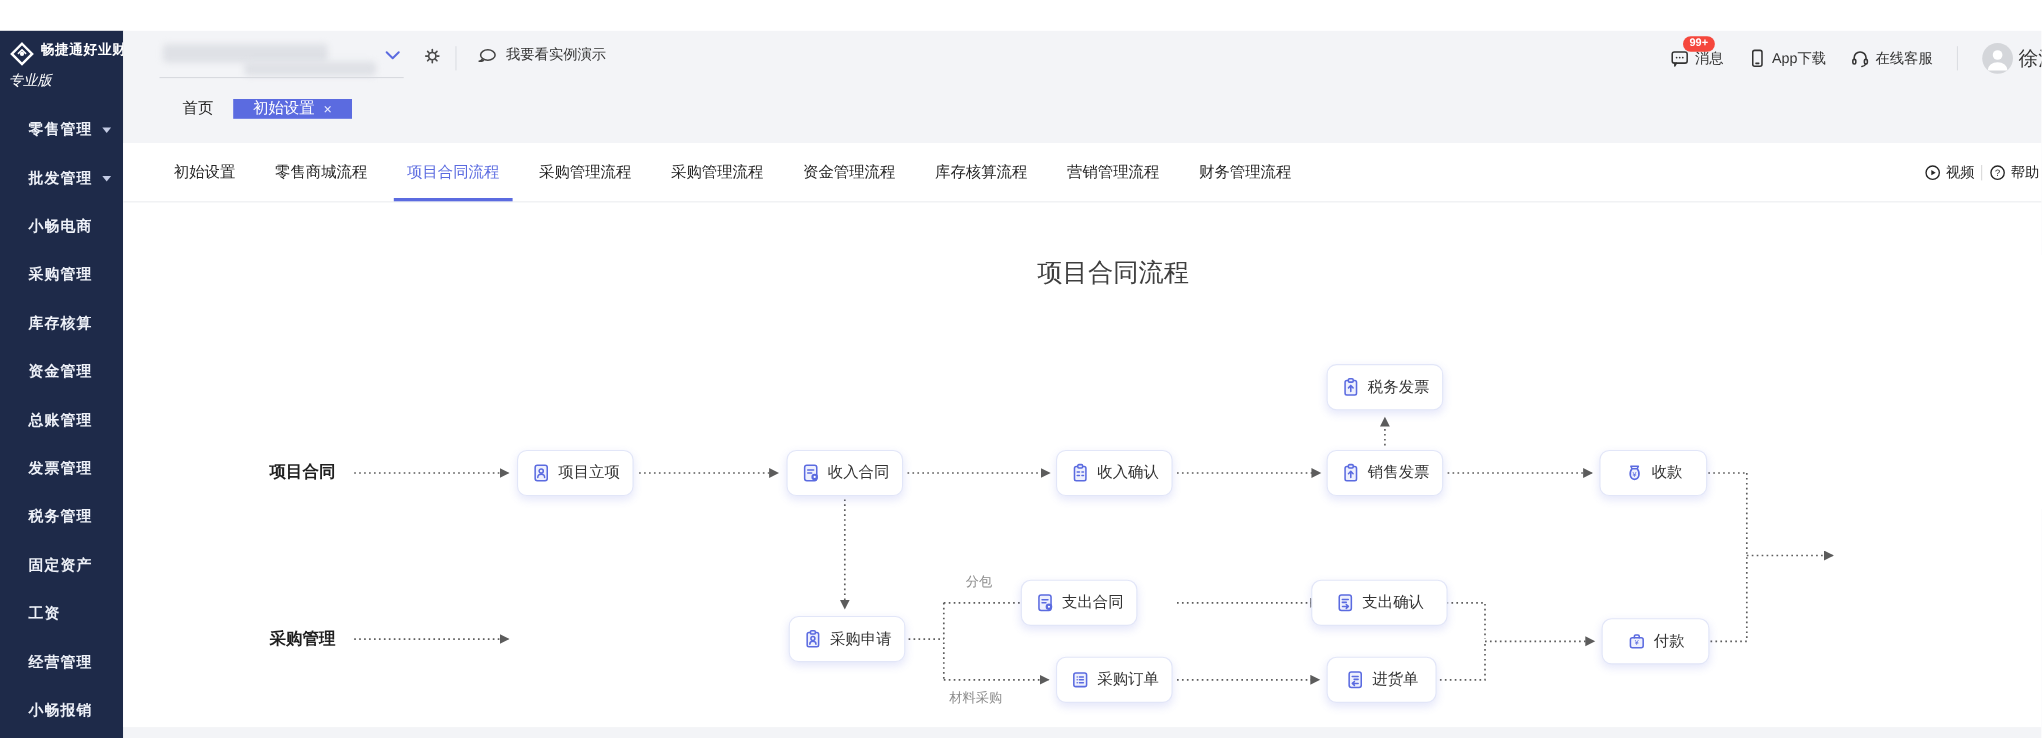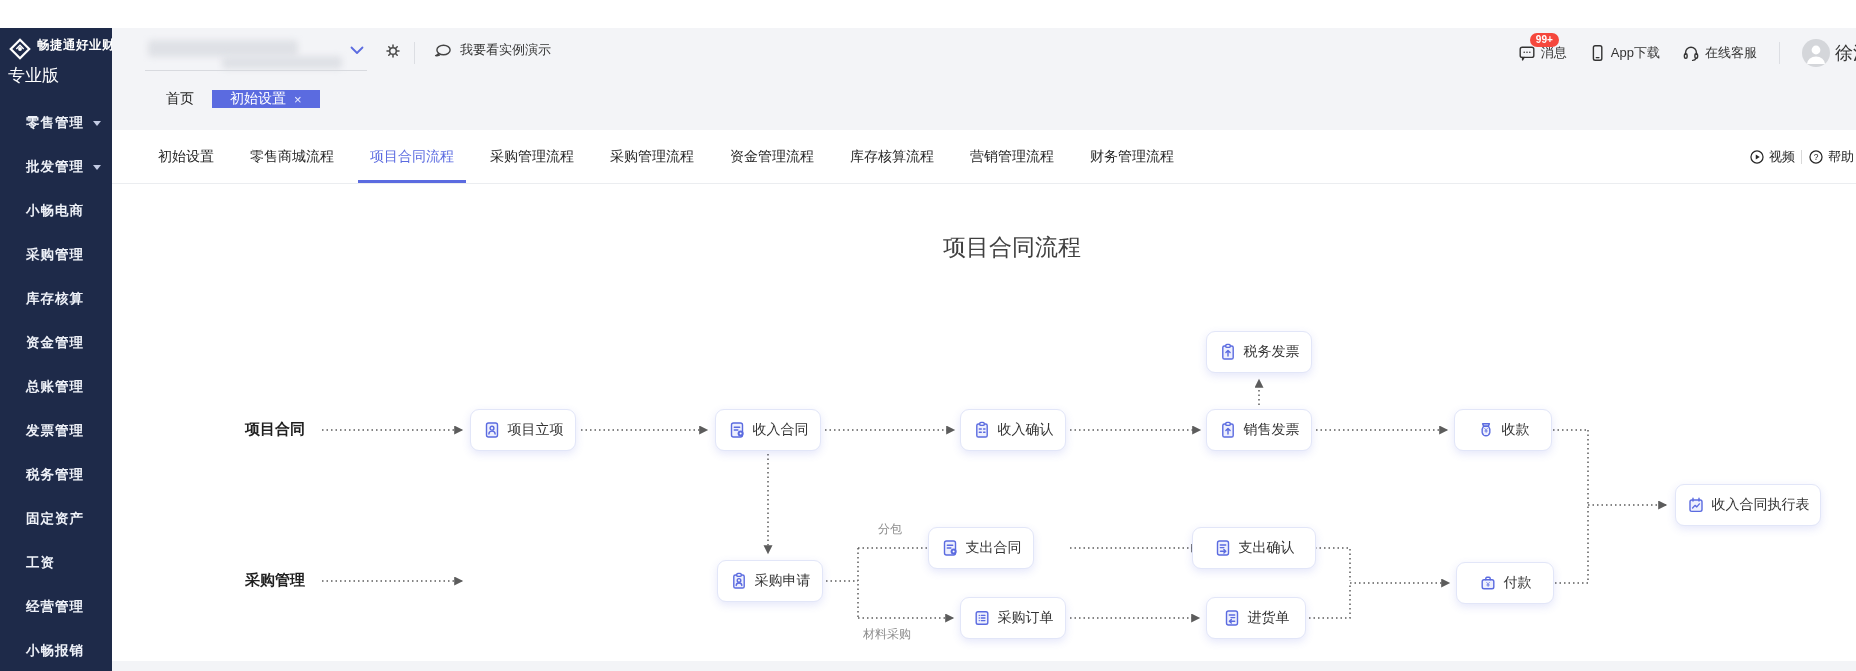--- a/index.html
+++ b/index.html
@@ -6,21 +6,21 @@
   html,body { width:1856px; height:671px; overflow:hidden; background:#fff;
     font-family:"Liberation Sans","DejaVu Sans",sans-serif; }
   #app { position:relative; width:1856px; height:671px; }
 
   
   #sidebar { position:absolute; left:0; top:28px; width:112px; bottom:0;
     background:#1e2a49; color:#eef1f8; overflow:hidden; }
   .logo-block { padding:9px 4px 6px 8px; overflow:hidden; }
   .logo-row { display:flex; align-items:flex-start; gap:5px; white-space:nowrap; }
   .brand-name { font-size:12.5px; font-weight:bold; color:#fff; letter-spacing:.5px; }
-  .edition { font-size:17px; color:#fff; margin-top:3px; }
+  .edition { font-size:13px; color:#fff; margin-top:3px;font-style:italic; }
   .menu { margin-top:8px; }
   .menu-item { height:44px; display:flex; align-items:center; padding-left:26px;
     font-size:13.5px; font-weight:bold; letter-spacing:1px; color:#eef1f8; cursor:pointer; }
   .caret-down { width:0; height:0; border-left:4px solid transparent;
     border-right:4px solid transparent; border-top:5px solid #c3cbe4; margin-left:9px; }
 
   
   #content-root { position:absolute; left:112px; top:28px; right:0; bottom:0; background:#f3f4f7; }
 
   
@@ -370,30 +370,20 @@
     <div class="node" style="left:1206px;top:331px;width:106px">
       <span class="nicon">
         <svg width="18" height="18" viewBox="0 0 18 18">
             <rect x="3.8" y="3" width="10.4" height="13" rx="1.6" fill="#eef0fd"></rect>
             <rect x="6.8" y="1.4" width="4.4" height="3" rx="1" fill="#eef0fd"></rect>
             <path d="M9 13 V7.6 M6.9 9.6 L9 7.4 L11.1 9.6"></path>
           </svg>
       </span>
       <span>税务发票</span>
     </div>
-    <div class="node" style="left:1675px;top:484px;width:146px">
-      <span class="nicon">
-        <svg width="18" height="18" viewBox="0 0 18 18">
-            <rect x="3" y="4" width="12" height="11.4" rx="1.8" fill="#eef0fd"></rect>
-            <path d="M6 2.2 V5 M12 2.2 V5"></path>
-            <path d="M5.6 12 l2.4-2.6 1.8 1.5 2.6-3"></path>
-          </svg>
-      </span>
-      <span>收入合同执行表</span>
-    </div>
 
     <div class="node" style="left:717px;top:560px;width:106px">
       <span class="nicon">
         <svg width="18" height="18" viewBox="0 0 18 18">
             <rect x="3.8" y="3" width="10.4" height="13" rx="1.6" fill="#eef0fd"></rect>
             <rect x="6.8" y="1.4" width="4.4" height="3" rx="1" fill="#eef0fd"></rect>
             <circle cx="9" cy="8.4" r="1.8"></circle>
             <path d="M6.2 13.6 c0-1.7 1.3-2.6 2.8-2.6 s2.8 .9 2.8 2.6"></path>
           </svg>
       </span>

